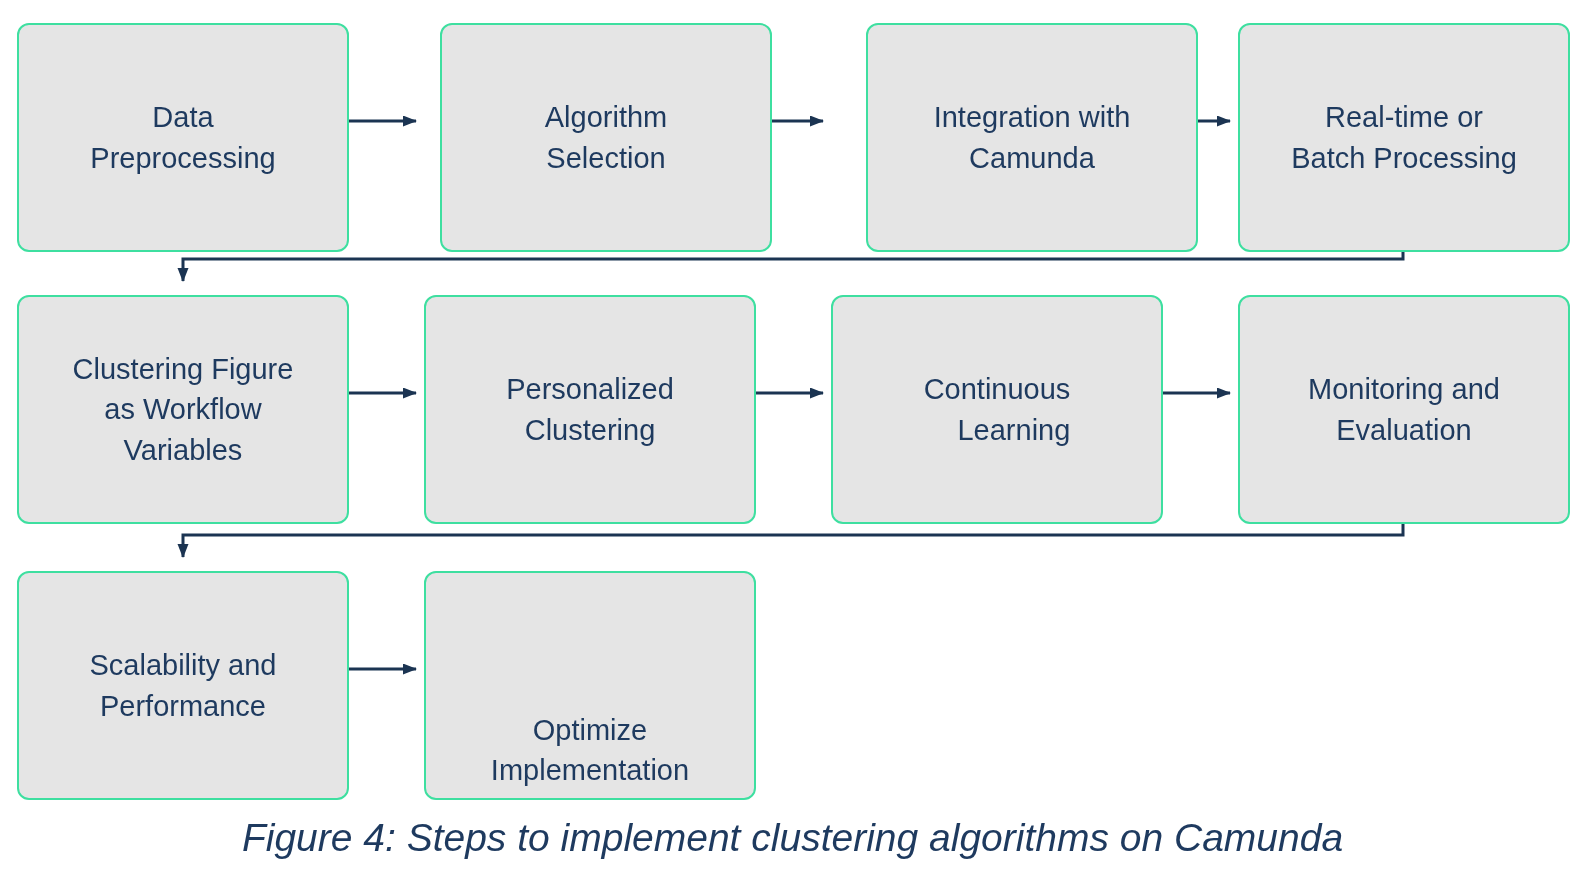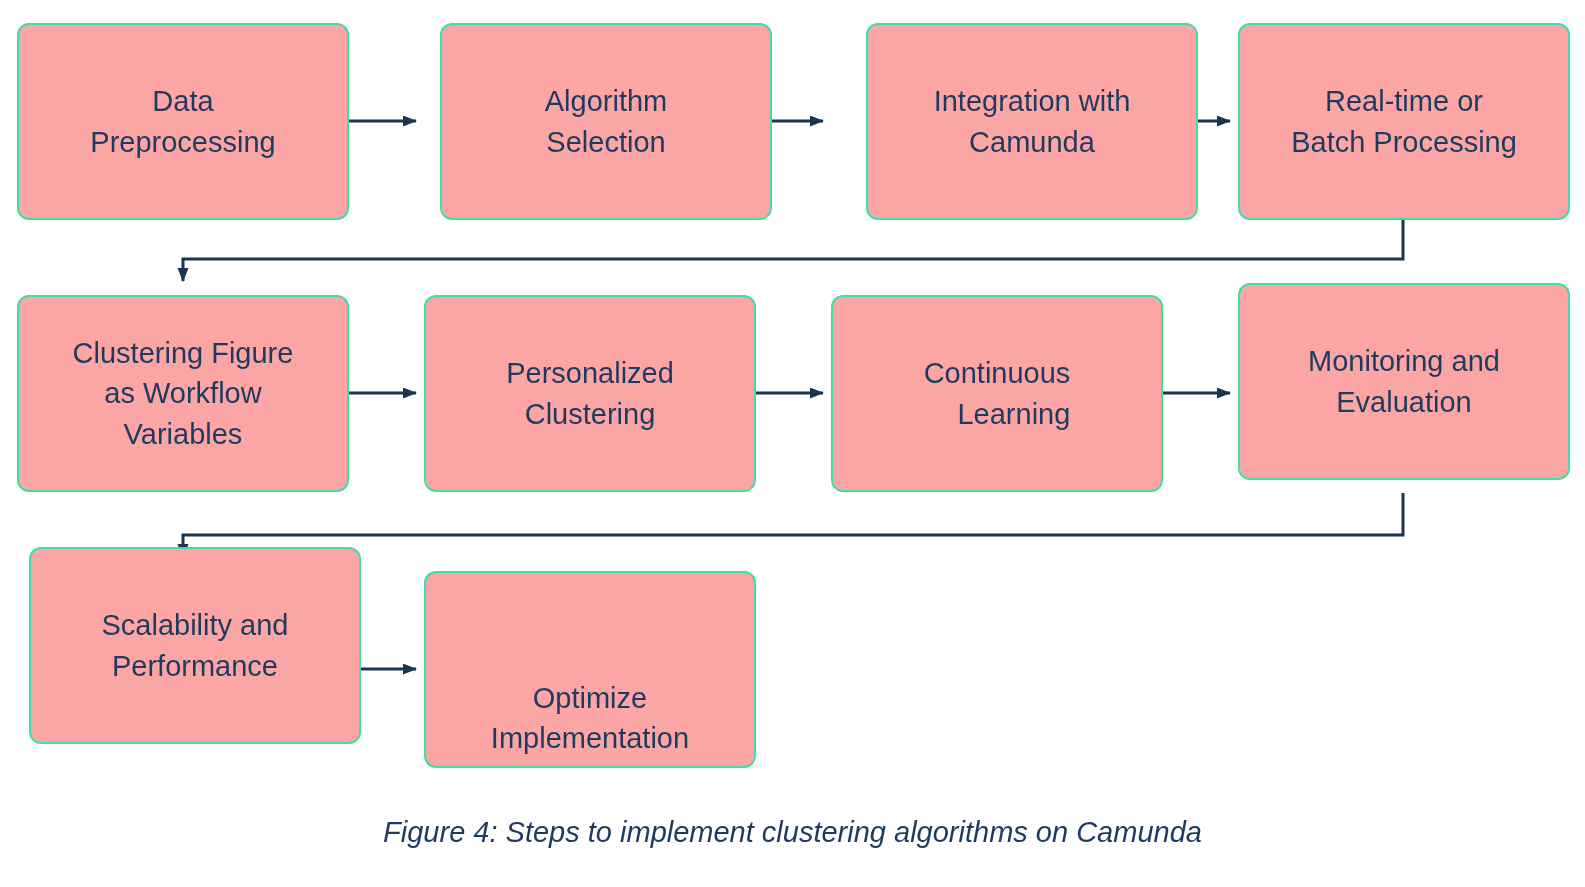--- a/index.html
+++ b/index.html
@@ -19,23 +19,23 @@
     position: absolute;
     left: 0;
     top: 0;
     width: 1585px;
     height: 887px;
     pointer-events: none;
   }
   .node {
     position: absolute;
     width: 332px;
-    height: 197px;
+    height: 229px;
     box-sizing: border-box;
-    background: #fca5a5;
+    background: #e5e5e5;
     border: 2px solid #3edfa0;
     border-radius: 12px;
     display: flex;
     align-items: center;
     justify-content: center;
     text-align: center;
     color: #1e3a5f;
     font-size: 29px;
     line-height: 1.38;
     padding: 8px 14px;
@@ -44,31 +44,31 @@
     white-space: pre-line;
   }
   
   .r1c1 { left: 17px;   top: 23px; }
   .r1c2 { left: 424px;  top: 23px; margin-left: 16px; }
   .r1c3 { left: 831px;  top: 23px; margin-left: 35px; }
   .r1c4 { left: 1238px; top: 23px; }
   .r2c1 { left: 17px;   top: 295px; }
   .r2c2 { left: 424px;  top: 295px; }
   .r2c3 { left: 831px;  top: 295px; text-align: right; }
-  .r2c4 { left: 1238px; top: 283px; border-radius: 12px; }
-  .r3c1 { left: 17px;   top: 547px; margin-left: 12px; }
+  .r2c4 { left: 1238px; top: 295px; border-radius: 12px; }
+  .r3c1 { left: 17px;   top: 571px; }
   .r3c2 { left: 424px;  top: 571px; align-items: flex-end; }
   .caption {
     position: absolute;
     left: 0;
     top: 816px;
     width: 100%;
     text-align: center;
     font-style: italic;
-    font-size: 29px;
+    font-size: 39px;
     color: #1e3a5f;
   }
 </style>
 </head>
 <body>
 
 <div class="stage">
 
   <svg class="connectors" viewBox="0 0 1585 887" xmlns="http://www.w3.org/2000/svg" aria-hidden="true">
     <defs>

